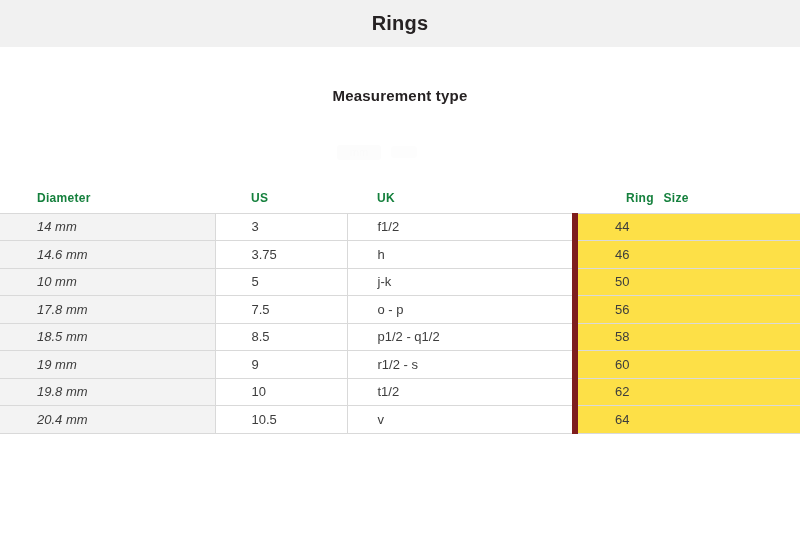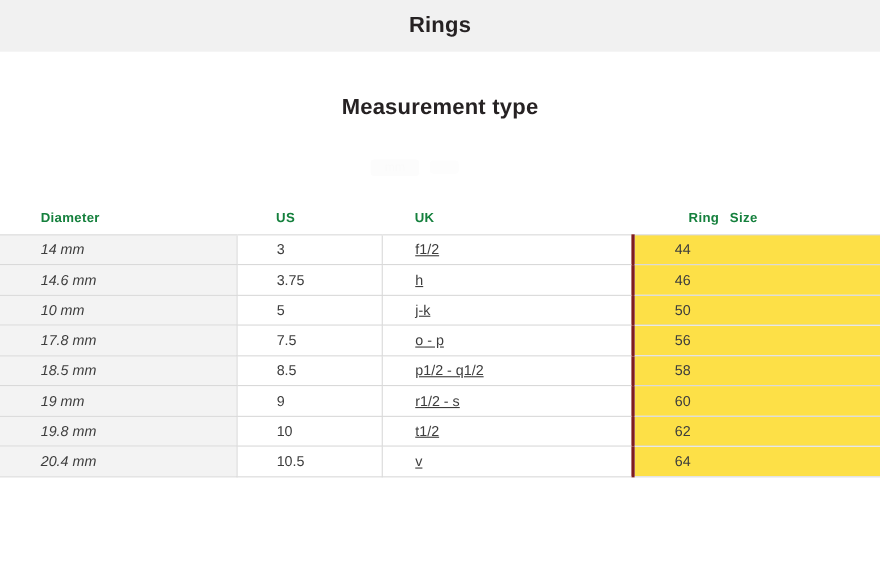--- a/index.html
+++ b/index.html
@@ -20,21 +20,21 @@
   }
   .top-band h1 {
     font-size: 20px; font-weight: 700; color: #262223;
     letter-spacing: 0.2px;
   }
 
   
   .measurement-label {
     position: absolute; top: 87px; left: 0; width: 100%;
     text-align: center;
-    font-size: 20px; font-weight: 700; color: #262223;
+    font-size: 15px; font-weight: 700; color: #262223;
     letter-spacing: 0.2px;
   }
 
   
   .ghost-unit {
     position: absolute; top: 144px; left: 337px;
     width: 86px; height: 16px;
     display: flex; align-items: center; gap: 10px;
   }
   .ghost-chip-a {
@@ -63,21 +63,21 @@
   .size-table td {
     height: 27.5px;
     vertical-align: middle;
     font-size: 13px; color: #3d3d3d;
     border-bottom: 1px solid #d9d9d9;
     background: #ffffff;
     white-space: nowrap; overflow: hidden;
   }
   .size-table td.c0 { background: #f3f3f3; border-right: 1px solid #d9d9d9; font-style: italic; }
   .size-table td.c1 { border-right: 1px solid #d9d9d9; }
-  .size-table td.c2 { border-right: 3px solid #7f1d1d; text-decoration: underline; }
+  .size-table td.c2 { border-right: 6px solid #7f1d1d; }
   .size-table td.c3 { background: #fde047; margin-left: 28px; }
 
   .size-table th.c0, .size-table td.c0 { padding-left: 37px; }
   .size-table th.c1, .size-table td.c1 { padding-left: 36px; }
   .size-table th.c2, .size-table td.c2 { padding-left: 30px; }
   .size-table td.c3 { padding-left: 37px; }
   .size-table th.c3 { padding-left: 51px; word-spacing: 6px; }
 </style>
 </head>
 <body>

